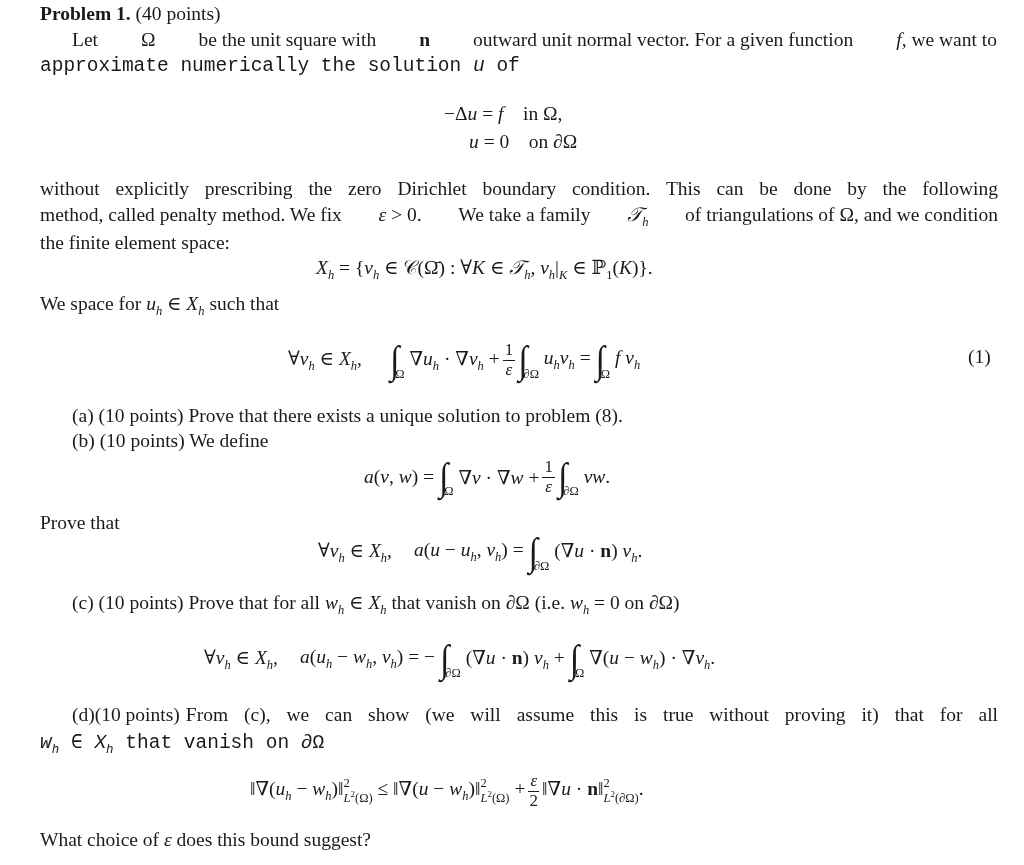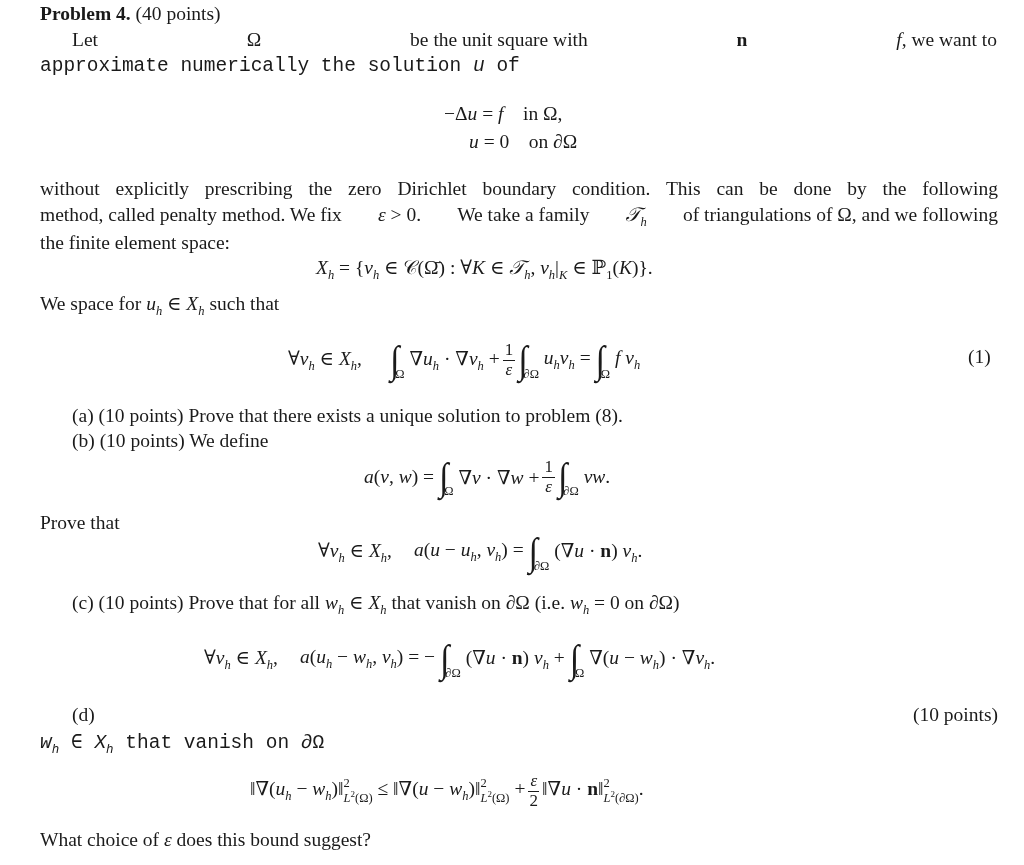--- a/index.html
+++ b/index.html
@@ -19,29 +19,30 @@
   .subbig { font-size: 12.5px; position: relative; top: 14px; margin-left: -4px; }
   .frac { display: inline-flex; flex-direction: column; align-items: center; vertical-align: middle; margin: 0 3px; font-size: 17px; }
   .frac .num { border-bottom: 1px solid #1a1a1a; padding: 0 2px; line-height: 1.1; }
   .frac .den { line-height: 1.1; }
   .eqnum { font-family: "Liberation Serif", "DejaVu Serif", serif; font-size: 19.5px; }
 </style>
 </head>
 <body>
 
 <div class="abs txt" style="left:40px; top:3px;">
-  <b>Problem 4.</b>
+  <b>Problem 1.</b>
   <span>(40 points)</span>
 </div>
 
 <div class="abs txt" style="left:72px; top:29px; width:925px; display:flex; justify-content:space-between;">
   <span>Let</span>
   <span>Ω</span>
   <span>be the unit square with</span>
   <b>n</b>
+  <span>outward unit normal vector.  For a given function</span>
   <span><i>f</i><span>, we want to</span></span>
 </div>
 
 <div class="abs txt" style="left:40px; top:55px;font-family:Liberation Mono, monospace;">
   <span>approximate numerically the solution</span>
   <i>u</i>
   <span>of</span>
 </div>
 
 <div class="abs math" style="left:444px; top:103px;">
@@ -51,21 +52,21 @@
   <i>u</i> = 0&nbsp;&nbsp;&nbsp; on ∂Ω
 </div>
 
 <div class="abs txt" style="left:40px; top:178px; width:958px; text-align:justify; text-align-last:justify;">without explicitly prescribing the zero Dirichlet boundary condition.  This can be done by the following</div>
 
 <div class="abs txt" style="left:40px; top:204px; width:958px; display:flex; justify-content:space-between;">
   <span>method, called penalty method.  We fix</span>
   <span><i>ε</i> &gt; 0.</span>
   <span>We take a family</span>
   <span><i>𝒯</i><span class="sub"><i>h</i></span></span>
-  <span>of triangulations of Ω, and we following</span>
+  <span>of triangulations of Ω, and we condition</span>
 </div>
 
 <div class="abs txt" style="left:40px; top:232px;">the finite element space:</div>
 
 <div class="abs math" style="left:316px; top:256px;">
   <i>X</i><span class="sub"><i>h</i></span> = {<i>v</i><span class="sub"><i>h</i></span> ∈ 𝒞(Ω̄) : ∀<i>K</i> ∈ <i>𝒯</i><span class="sub"><i>h</i></span>, <i>v</i><span class="sub"><i>h</i></span>|<span class="sub"><i>K</i></span> ∈ ℙ<span class="sub">1</span>(<i>K</i>)}.
 </div>
 
 <div class="abs txt" style="left:40px; top:292px;">
   <span>We space for</span>
@@ -147,20 +148,21 @@
     <span class="subbig">∂Ω</span>
   <span>&nbsp;(∇<i>u</i> · <b>n</b>) <i>v</i><span class="sub"><i>h</i></span> +&nbsp;</span>
   <span class="int">∫</span>
     <span class="subbig">Ω</span>
   <span>&nbsp;∇(<i>u</i> − <i>w</i><span class="sub"><i>h</i></span>) · ∇<i>v</i><span class="sub"><i>h</i></span>.</span>
 </div>
 
 <div class="abs txt" style="left:72px; top:704px; width:926px; display:flex; justify-content:space-between;">
   <span>(d)</span>
   <span>(10 points)</span>
+  <span style="flex:1; margin-left:6px; text-align:justify; text-align-last:justify;">From (c), we can show (we will assume this is true without proving it) that for all</span>
 </div>
 
 <div class="abs txt" style="left:40px; top:730px;font-family:Liberation Mono, monospace;">
   <i>w</i><span class="sub"><i>h</i></span> ∈ <i>X</i><span class="sub"><i>h</i></span>
   <span>that vanish on ∂Ω</span>
 </div>
 
 <div class="abs math" style="left:250px; top:768px; height:46px; display:flex; align-items:center;">
   <span>‖∇(<i>u</i><span class="sub"><i>h</i></span> − <i>w</i><span class="sub"><i>h</i></span>)‖<span style="display:inline-flex; flex-direction:column; font-size:12.5px; line-height:1; vertical-align:middle;">
         <span>2</span>

